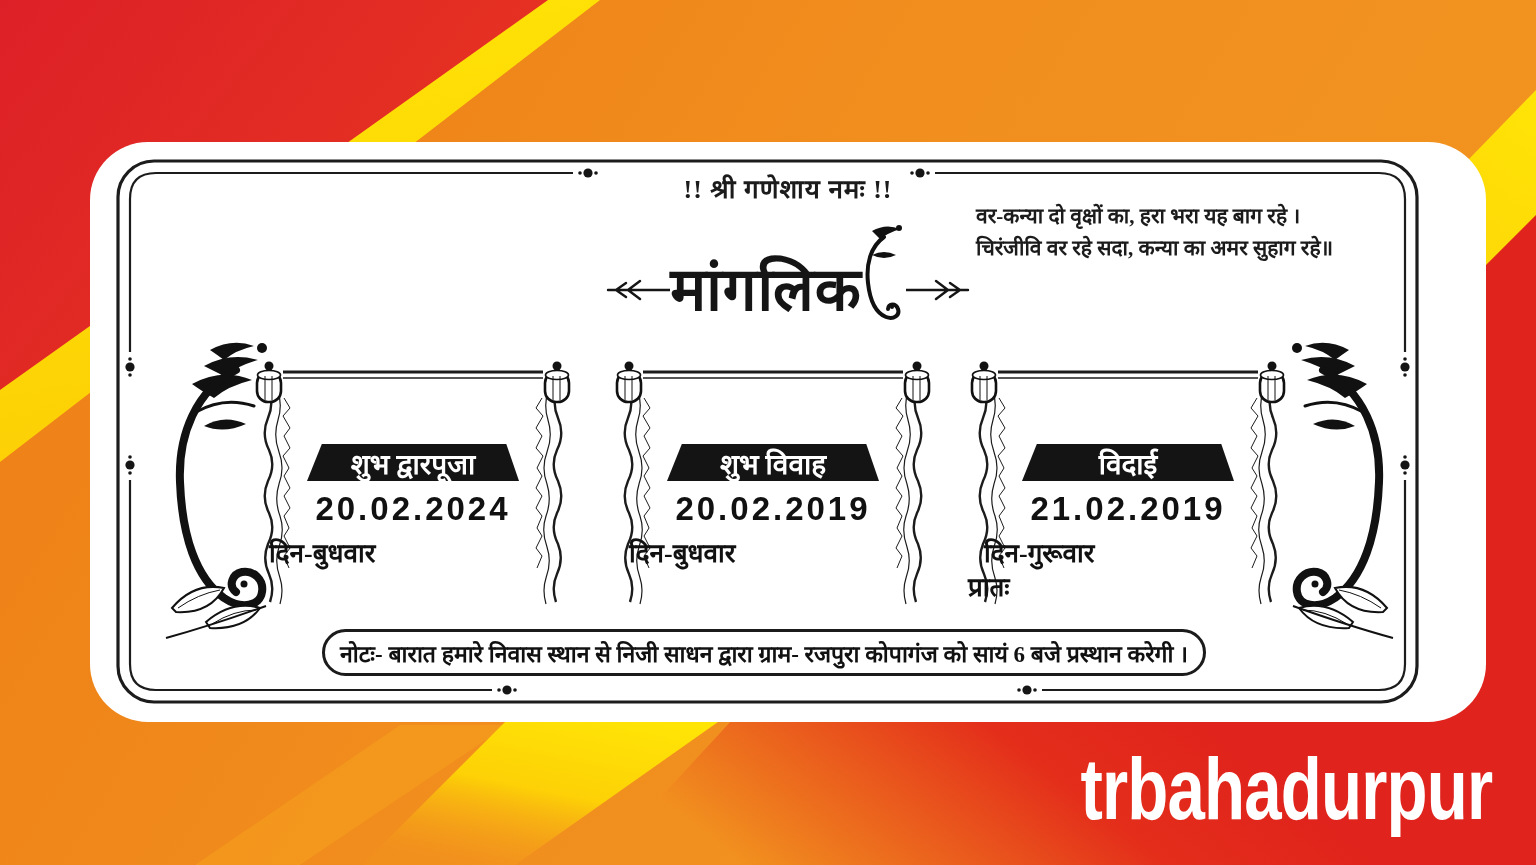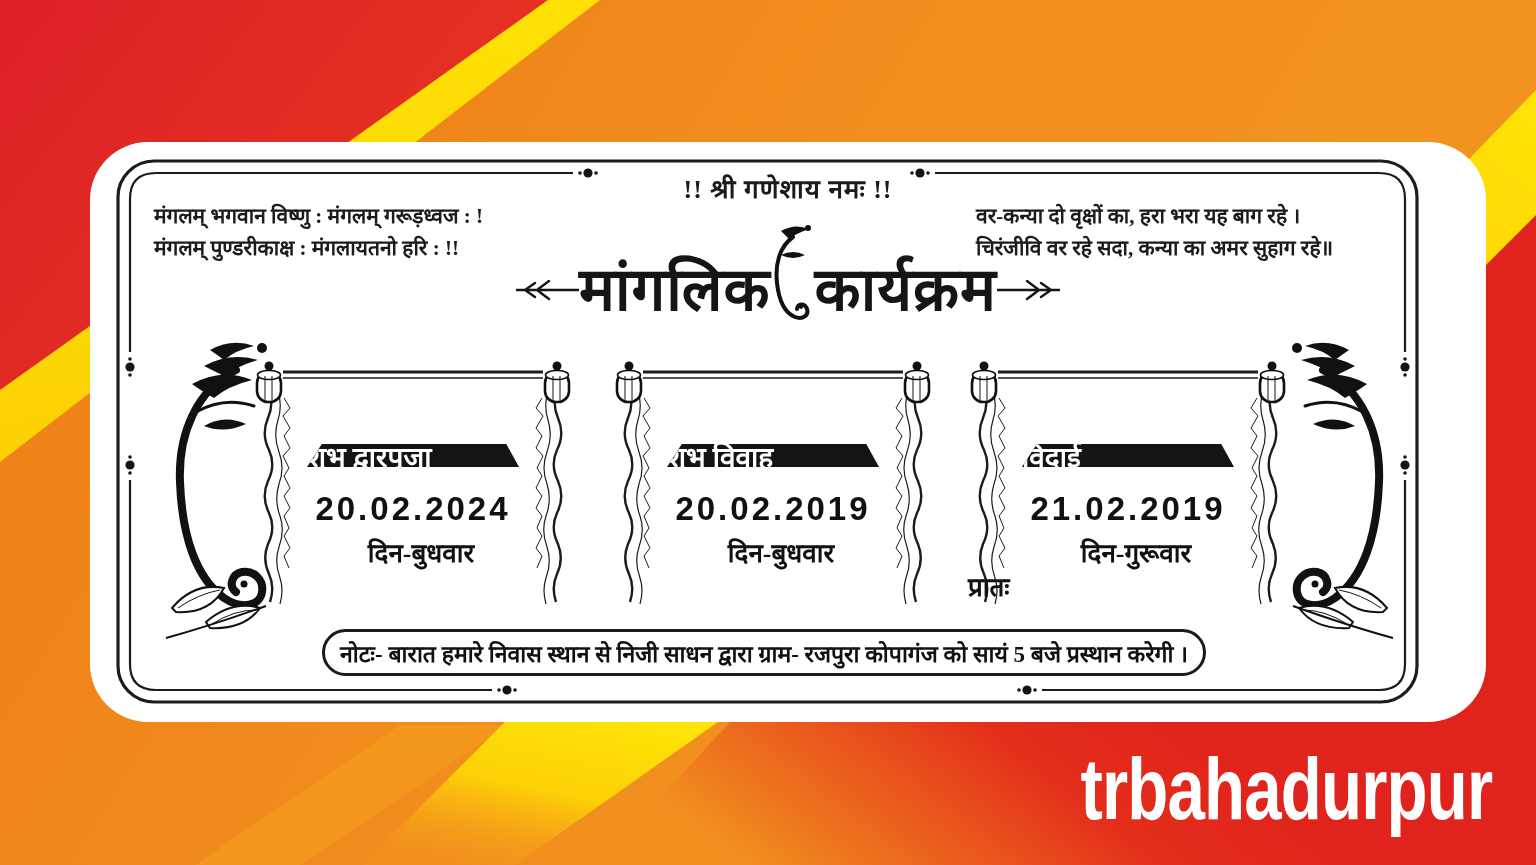--- a/index.html
+++ b/index.html
@@ -16,28 +16,28 @@
   .shloka{top:58px;font-size:21px;font-weight:bold;line-height:32px;white-space:nowrap;}
   .shloka.left{left:64px;}
   .shloka.right{left:886px;}
   
   .titleRow{left:0;right:0;top:100px;display:flex;justify-content:center;align-items:center;}
   .titleWord{font-size:60px;font-weight:bold;color:#151515;letter-spacing:1px;line-height:96px;}
   .miniGanesh{margin-top:-34px;}
   
   .panel{top:212px;width:320px;height:270px;}
   .p1{left:163px;} .p2{left:523px;} .p3{left:878px;}
-  .banner{position:absolute;left:50%;top:90px;transform:translateX(-50%);width:212px;height:23px;
+  .banner{position:absolute;left:50%;top:90px;transform:translateX(-50%);width:212px;height:37px;
           background:#141414;clip-path:polygon(7% 0,94% 0,100% 100%,0 100%);
-          display:flex;align-items:center;}
+          display:flex;align-items:center;justify-content:center;}
   .banner span{color:#ffffff;font-size:28px;font-weight:bold;white-space:nowrap;}
   .date{position:absolute;left:0;right:0;top:136px;text-align:center;
         font-family:"Liberation Sans","DejaVu Sans",sans-serif;
         font-size:33px;font-weight:bold;letter-spacing:3px;color:#111;}
-  .day{position:absolute;left:16px;right:0;top:180px;text-align:center;font-size:26px;font-weight:bold;color:#111;}
+  .day{position:absolute;left:16px;right:0;top:180px;font-size:26px;font-weight:bold;color:#111;}
   .etime{position:absolute;left:0;right:0;top:214px;font-size:26px;font-weight:bold;color:#111;}
   
   .note{left:232px;top:487px;width:884px;height:47px;border:3px solid #1b1b1b;border-radius:28px;
         display:flex;align-items:center;justify-content:center;box-sizing:border-box;}
   .note span{font-size:23px;font-weight:bold;color:#111;white-space:nowrap;}
   
   .watermark{position:absolute;right:44px;top:744px;color:#ffffff;
              font-family:"Liberation Sans","DejaVu Sans",sans-serif;
              font-weight:bold;font-size:80px;letter-spacing:-1px;
              transform:scale(0.84,1.08);transform-origin:100% 50%;}
@@ -155,43 +155,38 @@
       <use href="#scrollPanel" transform="translate(163,212)"></use>
       <use href="#scrollPanel" transform="translate(523,212)"></use>
       <use href="#scrollPanel" transform="translate(878,212)"></use>
 
       <use href="#ganesha" transform="translate(76,198)"></use>
       <use href="#ganesha" transform="translate(1303,198) scale(-1,1)"></use>
     </svg>
 
     <div class="abs invocation ink">!! श्री गणेशाय नमः !!</div>
 
-    <div class="abs shloka left ink">
-      <div>मंगलम् भगवान विष्णु : मंगलम् गरूड़ध्वज : !</div>
-      <div>मंगलम् पुण्डरीकाक्ष : मंगलायतनो हरि : !!</div>
-    </div>
 
     <div class="abs shloka right ink">
       <div>वर-कन्या दो वृक्षों का, हरा भरा यह बाग रहे ।</div>
       <div>चिरंजीवि वर रहे सदा, कन्या का अमर सुहाग रहे॥</div>
     </div>
 
     <div class="abs titleRow">
       <svg width="64" height="26">
         <path d="M64 13 H2 M22 13 L34 4 M22 13 L34 22 M10 13 L20 6 M10 13 L20 20" stroke="#151515" stroke-width="2.4" fill="none" stroke-linecap="round"></path>
       </svg>
       <span class="titleWord">मांगलिक</span>
       <svg class="miniGanesh" width="44" height="100">
         <path d="M10 8 Q24 0 38 6 Q26 10 18 16 Z" fill="#111"></path>
         <circle cx="37" cy="5" r="3" fill="#111"></circle>
         <path d="M10 32 Q22 26 34 32 Q22 38 10 32 Z" fill="#111"></path>
         <path d="M22 14 C8 24 4 42 6 60 C8 78 14 90 24 94 C32 97 38 92 36 86 C34 80 26 80 26 86" stroke="#111" stroke-width="4" fill="none" stroke-linecap="round"></path>
         <circle cx="30" cy="84" r="2" fill="#111"></circle>
       </svg>
-      <span class="titleWord">कार्यक्रम</span>
       <svg width="64" height="26" style="transform:scaleX(-1)">
         <path d="M64 13 H2 M22 13 L34 4 M22 13 L34 22 M10 13 L20 6 M10 13 L20 20" stroke="#151515" stroke-width="2.4" fill="none" stroke-linecap="round"></path>
       </svg>
     </div>
 
     <div class="abs panel p1">
       <div class="banner">
         <span>शुभ द्वारपूजा</span>
       </div>
       <div class="date">20.02.2024</div>
@@ -211,18 +206,18 @@
     <div class="abs panel p3">
       <div class="banner">
         <span>विदाई</span>
       </div>
       <div class="date">21.02.2019</div>
       <div class="day">दिन-गुरूवार</div>
       <div class="etime">प्रातः</div>
     </div>
 
     <div class="abs note">
-      <span>नोटः- बारात हमारे निवास स्थान से निजी साधन द्वारा ग्राम- रजपुरा कोपागंज को सायं 5 बजे प्रस्थान करेगी ।</span>
+      <span>नोटः- बारात हमारे निवास स्थान से निजी साधन द्वारा ग्राम- रजपुरा कोपागंज को सायं 6 बजे प्रस्थान करेगी ।</span>
     </div>
   </div>
 
   <div class="watermark">trbahadurpur</div>
 </div>
 
 </body></html>

